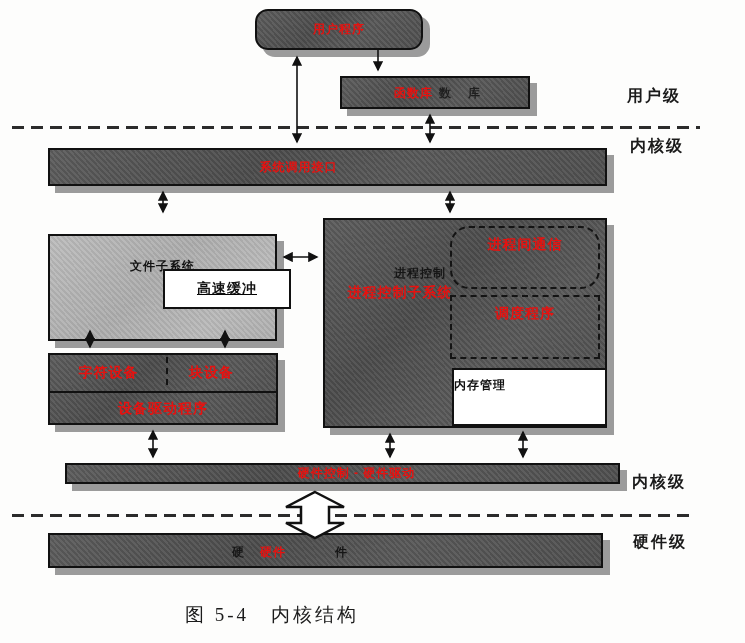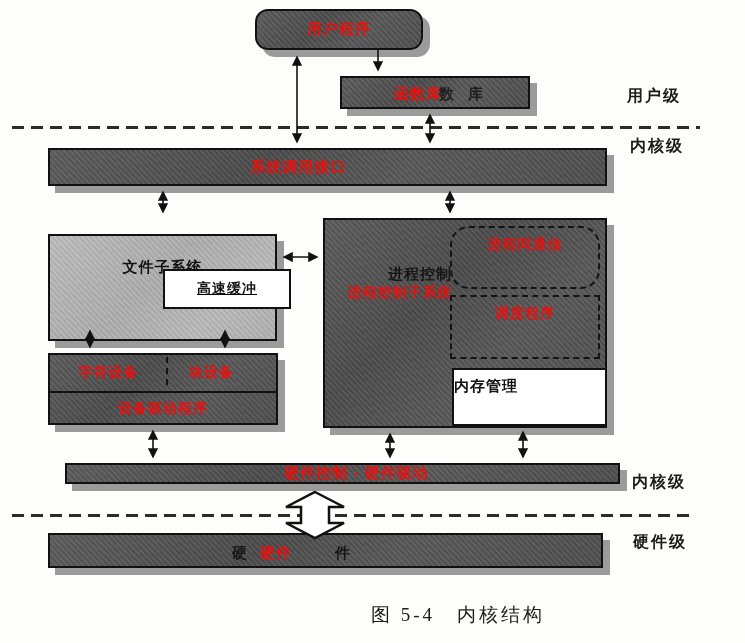--- a/index.html
+++ b/index.html
@@ -22,21 +22,21 @@
       repeating-linear-gradient(47deg, rgba(255,255,255,.07) 0 2px, rgba(0,0,0,.05) 2px 4px),
       linear-gradient(135deg,#bcbcbc,#adadad 45%,#b9b9b9 75%,#b0b0b0);
     margin-top: 16px;
   }
   .white{background:#fff;}
   .shadow{box-shadow:7px 7px 0 #9b9b9b;}
   .center{display:flex;align-items:center;justify-content:center;}
   
   .red{color:#e8110f;font-weight:bold;}
   .blk{color:#111;font-weight:bold;}
-  .t15{font-size:15px;letter-spacing:1px;}
+  .t15{font-size:12px;letter-spacing:1px;}
   .t14{font-size:14px;letter-spacing:1px;}
   .lvl{position:absolute;font-size:16px;color:#1a1a1a;letter-spacing:2px;
        font-family:"Liberation Serif","DejaVu Serif",serif;font-weight:600;}
   
   .user-program{left:255px;top:9px;width:168px;height:41px;border-radius:13px;}
   .function-library{left:340px;top:76px;width:190px;height:33px;}
   .function-library .fl-red{position:absolute;left:52px;top:7px;}
   .function-library .fl-g1{position:absolute;left:97px;top:7px;color:#161616;font-weight:bold;opacity:.85;}
   .function-library .fl-g2{position:absolute;left:126px;top:7px;color:#161616;font-weight:bold;opacity:.85;}
   .syscall{left:48px;top:148px;width:559px;height:38px;}
@@ -70,21 +70,21 @@
   .sep{position:absolute;height:3px;
        background:repeating-linear-gradient(90deg,#2b2b2b 0 12px,transparent 12px 19px);}
   .sep1{left:12px;top:126px;width:688px;}
   .sep2{left:12px;top:514px;width:680px;}
   
   .lvl-user{left:627px;top:86px;}
   .lvl-kernel-top{left:630px;top:136px;}
   .lvl-kernel-bottom{left:632px;top:472px;}
   .lvl-hardware{left:633px;top:532px;}
   
-  .caption{position:absolute;left:185px;top:602px;width:360px;text-align:right;
+  .caption{position:absolute;left:185px;top:602px;width:360px;text-align:left;
        font-size:19px;color:#1b1b1b;letter-spacing:3px;
        font-family:"Liberation Serif","DejaVu Serif",serif;}
   
   .overlay{position:absolute;left:0;top:0;z-index:6;pointer-events:none;}
   .z2{z-index:2;}
 </style>
 </head>
 <body>
 
 <div class="canvas">

